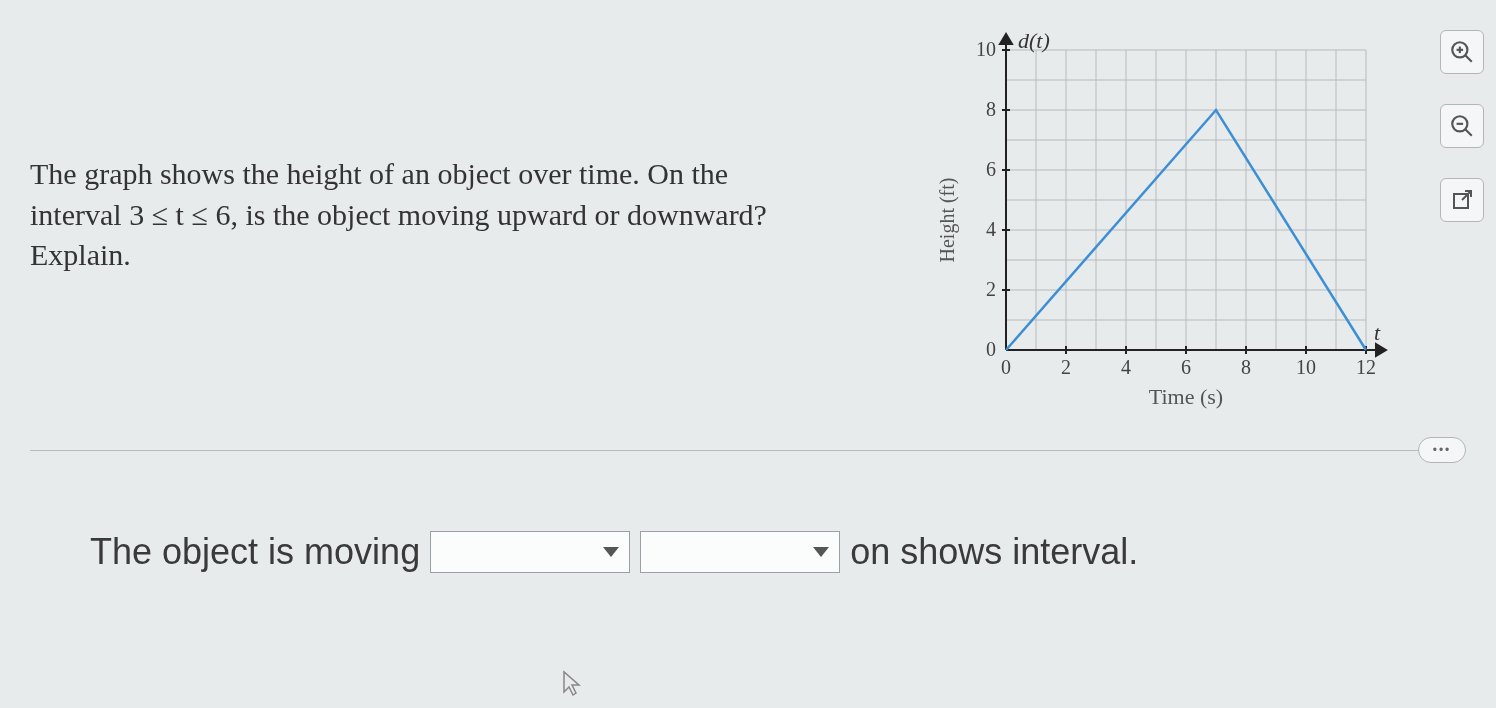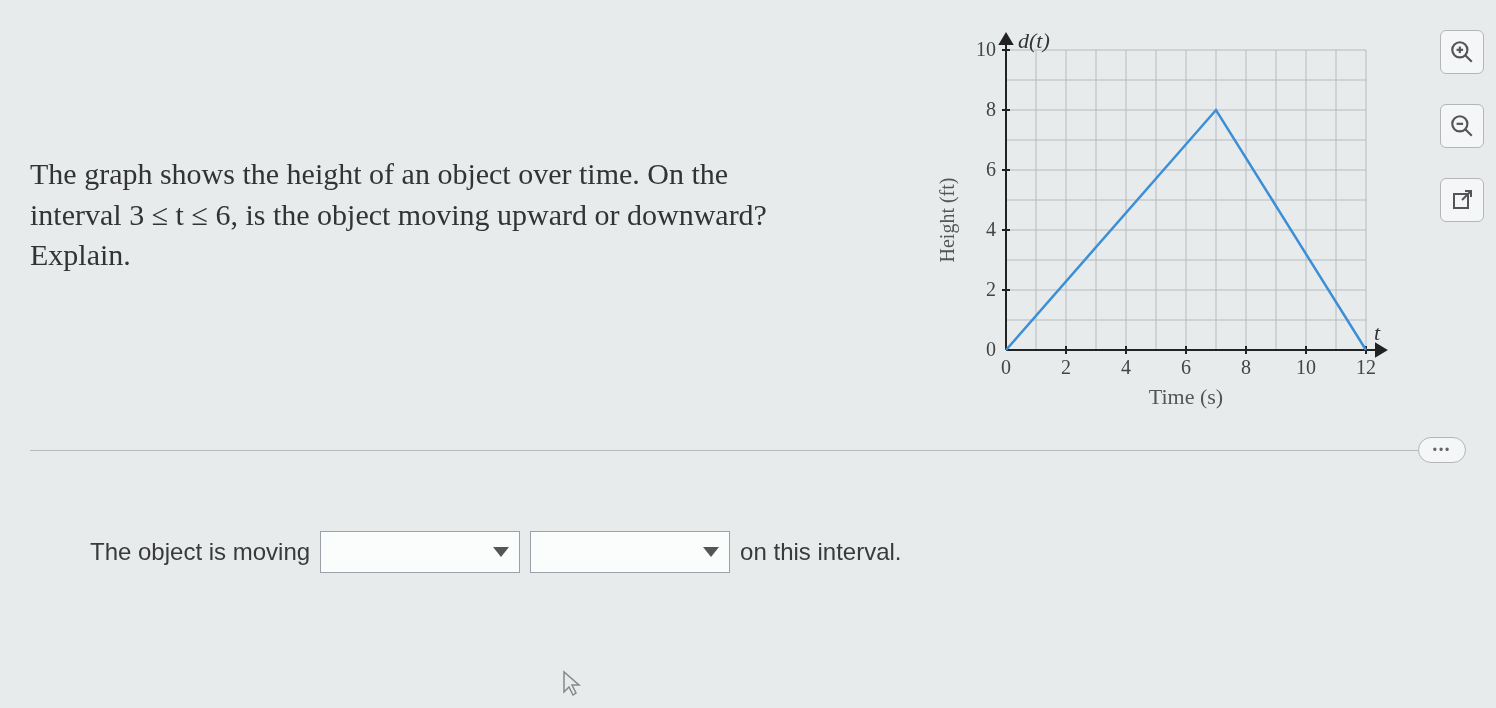--- a/index.html
+++ b/index.html
@@ -6,21 +6,21 @@
   html, body { width: 1496px; height: 708px; font-family: Arial, Helvetica, sans-serif; background: #e8ebec; color: #2a2a2a; overflow: hidden; }
   .page { position: relative; width: 1496px; height: 708px; padding: 20px 30px; }
   .top { display: flex; align-items: center; font-family: Liberation Serif, serif; }
   .question { flex: 1; font-size: 30px; line-height: 1.35; color: #333; padding-right: 20px; }
   .chart-wrap { width: 480px; display: flex; flex-direction: column; align-items: center; margin-right: 60px; }
   .side-tools { position: absolute; top: 30px; right: 12px; display: flex; flex-direction: column; gap: 30px; }
   .tool-btn { width: 44px; height: 44px; border: 1px solid #b5b5b5; border-radius: 6px; background: #f4f6f7; display: flex; align-items: center; justify-content: center; cursor: pointer; }
   .tool-btn svg { stroke: #555; fill: none; }
   .divider { border: none; border-top: 1px solid #b8bbbd; margin: 40px 0 0 0; width: 100%; }
   .more { position: absolute; right: 30px; margin-top: -14px; width: 48px; height: 26px; border: 1px solid #b5b5b5; border-radius: 13px; background: #f4f6f7; display: flex; align-items: center; justify-content: center; font-size: 12px; letter-spacing: 2px; color: #666; cursor: pointer; }
-  .answer-row { margin-top: 80px; margin-left: 60px; font-size: 24px; color: #3a3a3a; display: flex; align-items: center; flex-wrap: wrap; gap: 10px; }
+  .answer-row { margin-top: 80px; margin-left: 60px; font-size: 36px; color: #3a3a3a; display: flex; align-items: flex-end; flex-wrap: wrap; gap: 10px; }
   .dropdown { display: inline-flex; align-items: center; justify-content: flex-end; width: 200px; height: 42px; border: 1px solid #9aa0a6; background: #fbfcfc; padding: 0 10px; cursor: pointer; }
   .dropdown .caret { width: 0; height: 0; border-left: 8px solid transparent; border-right: 8px solid transparent; border-top: 10px solid #555; }
   .chart-svg { display: block; }
   .ylabel { font-size: 20px; fill: #555; }
   .xlabel-area { font-size: 22px; fill: #555; }
   .tick { font-size: 20px; fill: #444; }
   .func-label { font-size: 22px; fill: #333; font-style: italic; }
   .cursor-icon { position: absolute; bottom: 10px; left: 560px; }
 </style>
 </head>
@@ -158,20 +158,20 @@
   <div class="answer-row">
     <span>The object is moving</span>
     <span class="dropdown">
       <span></span>
       <span class="caret"></span>
     </span>
     <span class="dropdown">
       <span></span>
       <span class="caret"></span>
     </span>
-    <span>on this interval.</span>
+    <span>on shows interval.</span>
   </div>
 
   <svg class="cursor-icon" width="24" height="28">
     <path d="M4 2 L4 22 L9 17 L13 25 L16 23 L12 15 L19 15 Z" fill="none" stroke="#888" stroke-width="1.5"></path>
   </svg>
 
 </div>
 
 </body></html>

